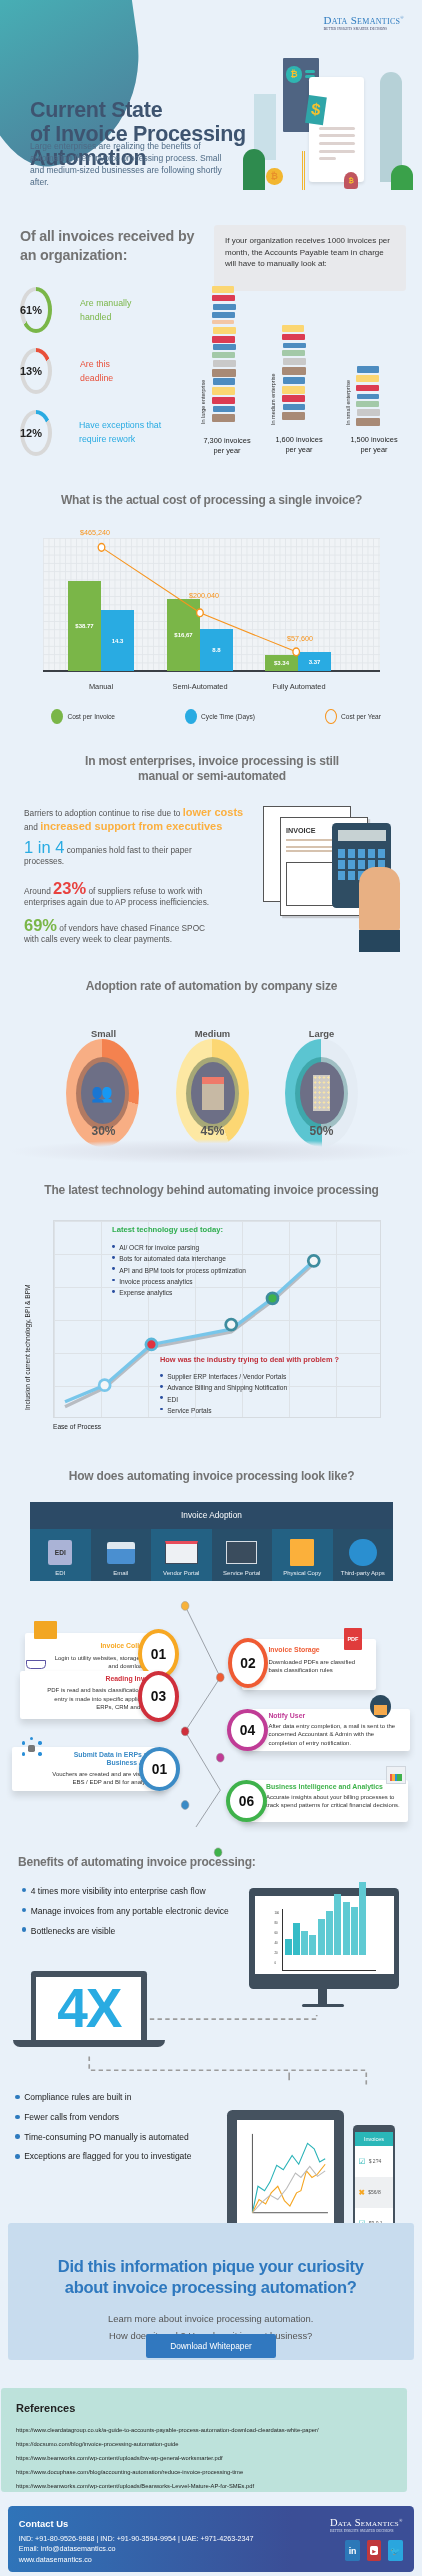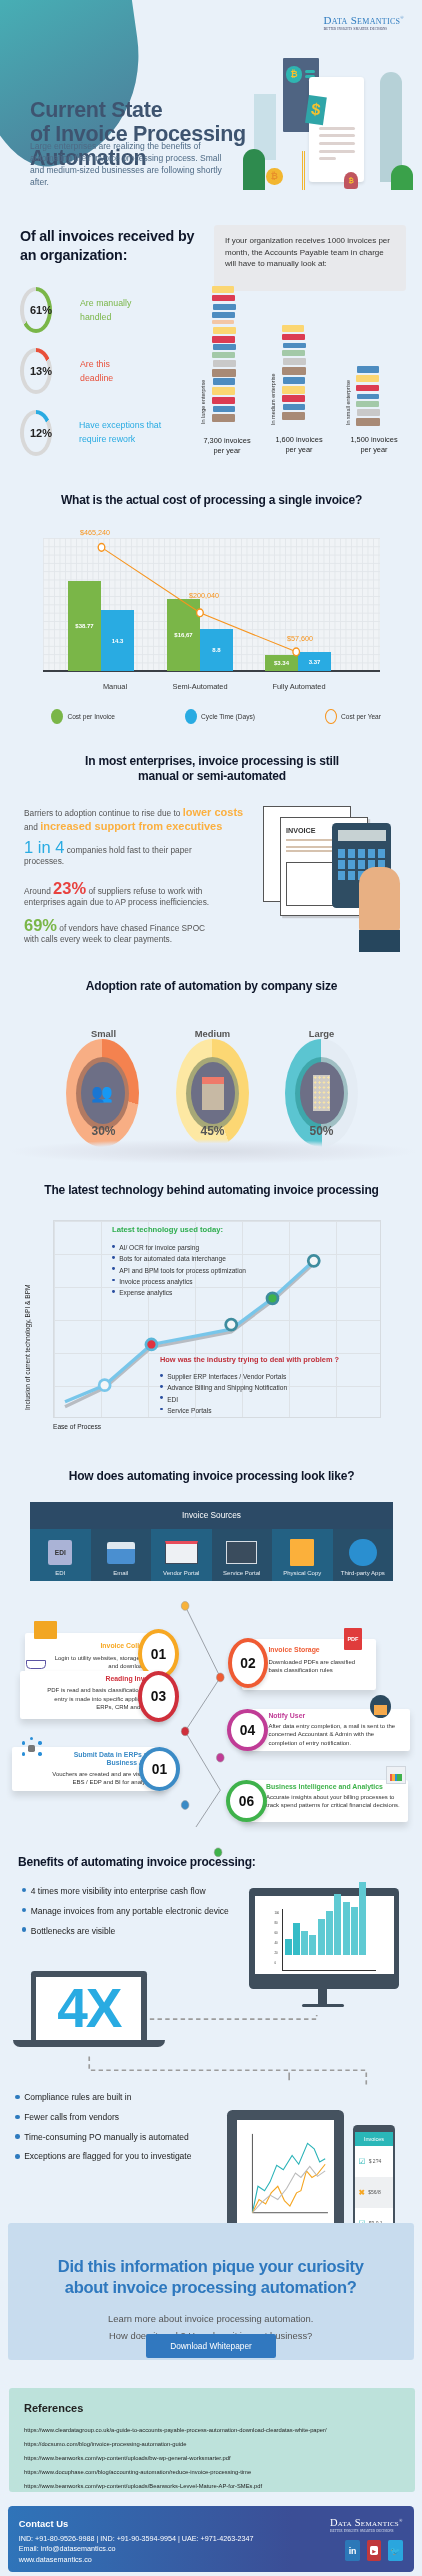--- a/index.html
+++ b/index.html
@@ -1,28 +1,28 @@
 <!DOCTYPE html>
 <html style="font-size:8.8px"><head>
 <meta charset="utf-8">
 <style>
 *{box-sizing:border-box;margin:0;padding:0}
 body{width:423px;background:#e9f1f9;font-family:"Liberation Sans",sans-serif;color:#333;overflow-x:hidden}
 .page{position:relative;width:423px;height:2576px;background:#e9f1f9}
 .abs{position:absolute}
-.h-navy{color:#0f172a;font-family:"Liberation Sans",sans-serif;font-weight:bold;letter-spacing:-0.2px}
+.h-navy{color:#737373;font-family:"Liberation Sans",sans-serif;font-weight:bold;letter-spacing:-0.2px}
 .center{text-align:center}
 
 .blob{position:absolute;left:-33px;top:-66px;width:171px;height:231px;border-radius:0 0 60% 40%/0 0 50% 60%;background:linear-gradient(160deg,#45c0be,#4d7a98);transform:rotate(-8deg)}
 .logo-name{font-family:"Liberation Serif",serif;color:#2e7bbf;font-size:11px;letter-spacing:0.3px;font-variant:small-caps}
 .logo-tag{font-family:"Liberation Serif",serif;color:#3a3a5a;font-size:4.1px;font-variant:small-caps;letter-spacing:0.1px}
 .hero-title{font-size:21.5px;line-height:24px;color:#3e5470;font-weight:bold;letter-spacing:-0.3px}
 .hero-sub{font-size:8.5px;line-height:12px;color:#4e6a85}
 
-.ring{position:absolute;width:32px;height:46px;border-radius:50%;display:flex;align-items:center;justify-content:flex-end;font-size:11px;font-weight:bold;color:#222}
+.ring{position:absolute;width:32px;height:46px;border-radius:50%;display:flex;align-items:center;justify-content:flex-start;font-size:11px;font-weight:bold;color:#222}
 .stat-label{position:absolute;font-size:8.8px;line-height:13.8px}
 .binder{position:absolute;height:5.5px;border-radius:1.1px}
 
 .gridbg{position:absolute;background-color:#f0f3f6;background-image:linear-gradient(#e2e6ea 0.6px,transparent 0.6px),linear-gradient(90deg,#e2e6ea 0.6px,transparent 0.6px);background-size:5.5px 8.3px}
 .bar{position:absolute;bottom:0;color:#fff;font-size:6px;font-weight:bold;display:flex;align-items:center;justify-content:center}
 .leg{display:flex;align-items:center;gap:4.4px;font-size:6.6px;color:#333}
 .leg-dot{width:12px;height:15.4px;border-radius:50%}
 
 .step-card{position:absolute;background:#fff;border-radius:2.2px;box-shadow:0 4.4px 7.7px rgba(0,0,0,0.12)}
 .step-num{position:absolute;width:39px;height:39px;border-radius:50%;background:#fff;display:flex;align-items:center;justify-content:center;font-size:13.8px;font-weight:bold;color:#111;box-shadow:0 2.2px 4.4px rgba(0,0,0,0.15)}
@@ -170,21 +170,21 @@
     <svg class="abs" style="left:0;top:0" width="337" height="132" viewBox="0 0 612 240">
       <polyline points="106,17 285,136 460,207" fill="none" stroke="#f7941d" stroke-width="2"></polyline>
       <ellipse cx="106" cy="17" rx="6" ry="7" fill="#fff" stroke="#f7941d" stroke-width="2.5"></ellipse>
       <ellipse cx="285" cy="136" rx="6" ry="7" fill="#fff" stroke="#f7941d" stroke-width="2.5"></ellipse>
       <ellipse cx="460" cy="207" rx="6" ry="7" fill="#fff" stroke="#f7941d" stroke-width="2.5"></ellipse>
     </svg>
     <div class="abs" style="left:37px;top:-10px;font-size:7.2px;color:#f7941d">$465,240</div>
     <div class="abs" style="left:146px;top:53px;font-size:7.2px;color:#f7941d">$200,040</div>
     <div class="abs" style="left:244px;top:96px;font-size:7.2px;color:#f7941d">$57,600</div>
 
-    <div class="abs center" style="left:39px;top:144px;width:66px;font-size:7.4px">Manual</div>
+    <div class="abs center" style="left:25px;top:144px;width:66px;font-size:7.4px">Manual</div>
     <div class="abs center" style="left:121px;top:144px;width:72px;font-size:7.4px">Semi-Automated</div>
     <div class="abs center" style="left:220px;top:144px;width:72px;font-size:7.4px">Fully Automated</div>
   </div>
   <div class="abs" style="left:51px;top:709px;width:330px;display:flex;justify-content:space-between">
     <div class="leg">
         <span class="leg-dot" style="background:#7ab648"></span>
         <span>Cost per Invoice</span>
       </div>
     <div class="leg">
         <span class="leg-dot" style="background:#29abe2"></span>
@@ -331,21 +331,21 @@
           <span class="bd" style="width:2.8px;height:2.8px;background:#2b4fa0"></span>
           <span>Service Portals</span>
         </div>
     </div>
   </div>
   <div class="abs" style="left:24px;top:1410px;transform:rotate(-90deg);transform-origin:left top;font-size:6.6px;color:#222;white-space:nowrap;width:182px">Inclusion of current technology, BPI &amp; BPM</div>
   <div class="abs" style="left:53px;top:1423px;font-size:6.6px;color:#222">Ease of Process</div>
 
   <div class="abs h-navy center" style="left:0;top:1469px;width:423px;font-size:12px">How does automating invoice processing look like?</div>
   <div class="abs" style="left:30px;top:1502px;width:363px;height:79px;background:#2c4a66">
-    <div class="center" style="height:27px;line-height:27px;color:#fff;font-size:8.3px">Invoice Sources</div>
+    <div class="center" style="height:27px;line-height:27px;color:#fff;font-size:8.3px">Invoice Adoption</div>
     <div style="display:flex;height:52px">
       <div style="flex:1;background:#236183;display:flex;flex-direction:column;align-items:center;justify-content:flex-end;padding-bottom:5.5px;color:#e8eef4;font-size:6px">
           <div style="width:24px;height:25px;background:#aab3d6;border-radius:2.2px;margin-bottom:4.4px;display:flex;align-items:center;justify-content:center;font-size:6.6px;color:#333;font-weight:bold">EDI</div>
           <span>EDI</span>
         </div>
       <div style="flex:1;background:#284f6a;display:flex;flex-direction:column;align-items:center;justify-content:flex-end;padding-bottom:5.5px;color:#e8eef4;font-size:6px">
           <div style="width:27.5px;height:22px;background:#4a8fd0;border-radius:2.2px;margin-bottom:5.5px;border-top:7.7px solid #dfe8ef"></div>
           <span>Email</span>
         </div>
       <div style="flex:1;background:#236183;display:flex;flex-direction:column;align-items:center;justify-content:flex-end;padding-bottom:5.5px;color:#e8eef4;font-size:6px">
@@ -538,21 +538,21 @@
 
   <div class="abs" style="left:7.7px;top:2223px;width:406px;height:137px;background:#c8dcee;border-radius:3.3px">
     <div class="center" style="margin:33px auto 0;width:330px;font-size:16.5px;line-height:21px;font-weight:bold;color:#2e78be;letter-spacing:-0.3px">Did this information pique your curiosity about invoice processing automation?</div>
     <div class="center" style="margin-top:12px;font-size:9.4px;line-height:17px;color:#555">
       <div>Learn more about invoice processing automation.</div>
       <div>How does it work? How does it impact business?</div>
     </div>
   </div>
   <button class="abs" style="left:146px;top:2334px;width:130px;height:24px;background:#3178bf;color:#fff;border:none;border-radius:2.2px;font-family:'Liberation Sans',sans-serif;font-size:8.3px;cursor:pointer">Download Whitepaper</button>
 
-  <div class="abs" style="left:9px;top:2388px;width:406px;height:104px;background:#bde2db;border-radius:3.3px;padding:14.3px 15px">
+  <div class="abs" style="left:1px;top:2388px;width:406px;height:104px;background:#bde2db;border-radius:3.3px;padding:14.3px 15px">
     <div style="font-size:11px;font-weight:bold;color:#222;margin-bottom:8.8px">References</div>
     <div style="font-size:5.8px;line-height:14px;color:#222">
       <div>https://www.cleardatagroup.co.uk/a-guide-to-accounts-payable-process-automation-download-cleardatas-white-paper/</div>
       <div>https://docsumo.com/blog/invoice-processing-automation-guide</div>
       <div>https://www.beanworks.com/wp-content/uploads/bw-wp-general-worksmarter.pdf</div>
       <div>https://www.docuphase.com/blog/accounting-automation/reduce-invoice-processing-time</div>
       <div>https://www.beanworks.com/wp-content/uploads/Beanworks-Levvel-Mature-AP-for-SMEs.pdf</div>
     </div>
   </div>
 

